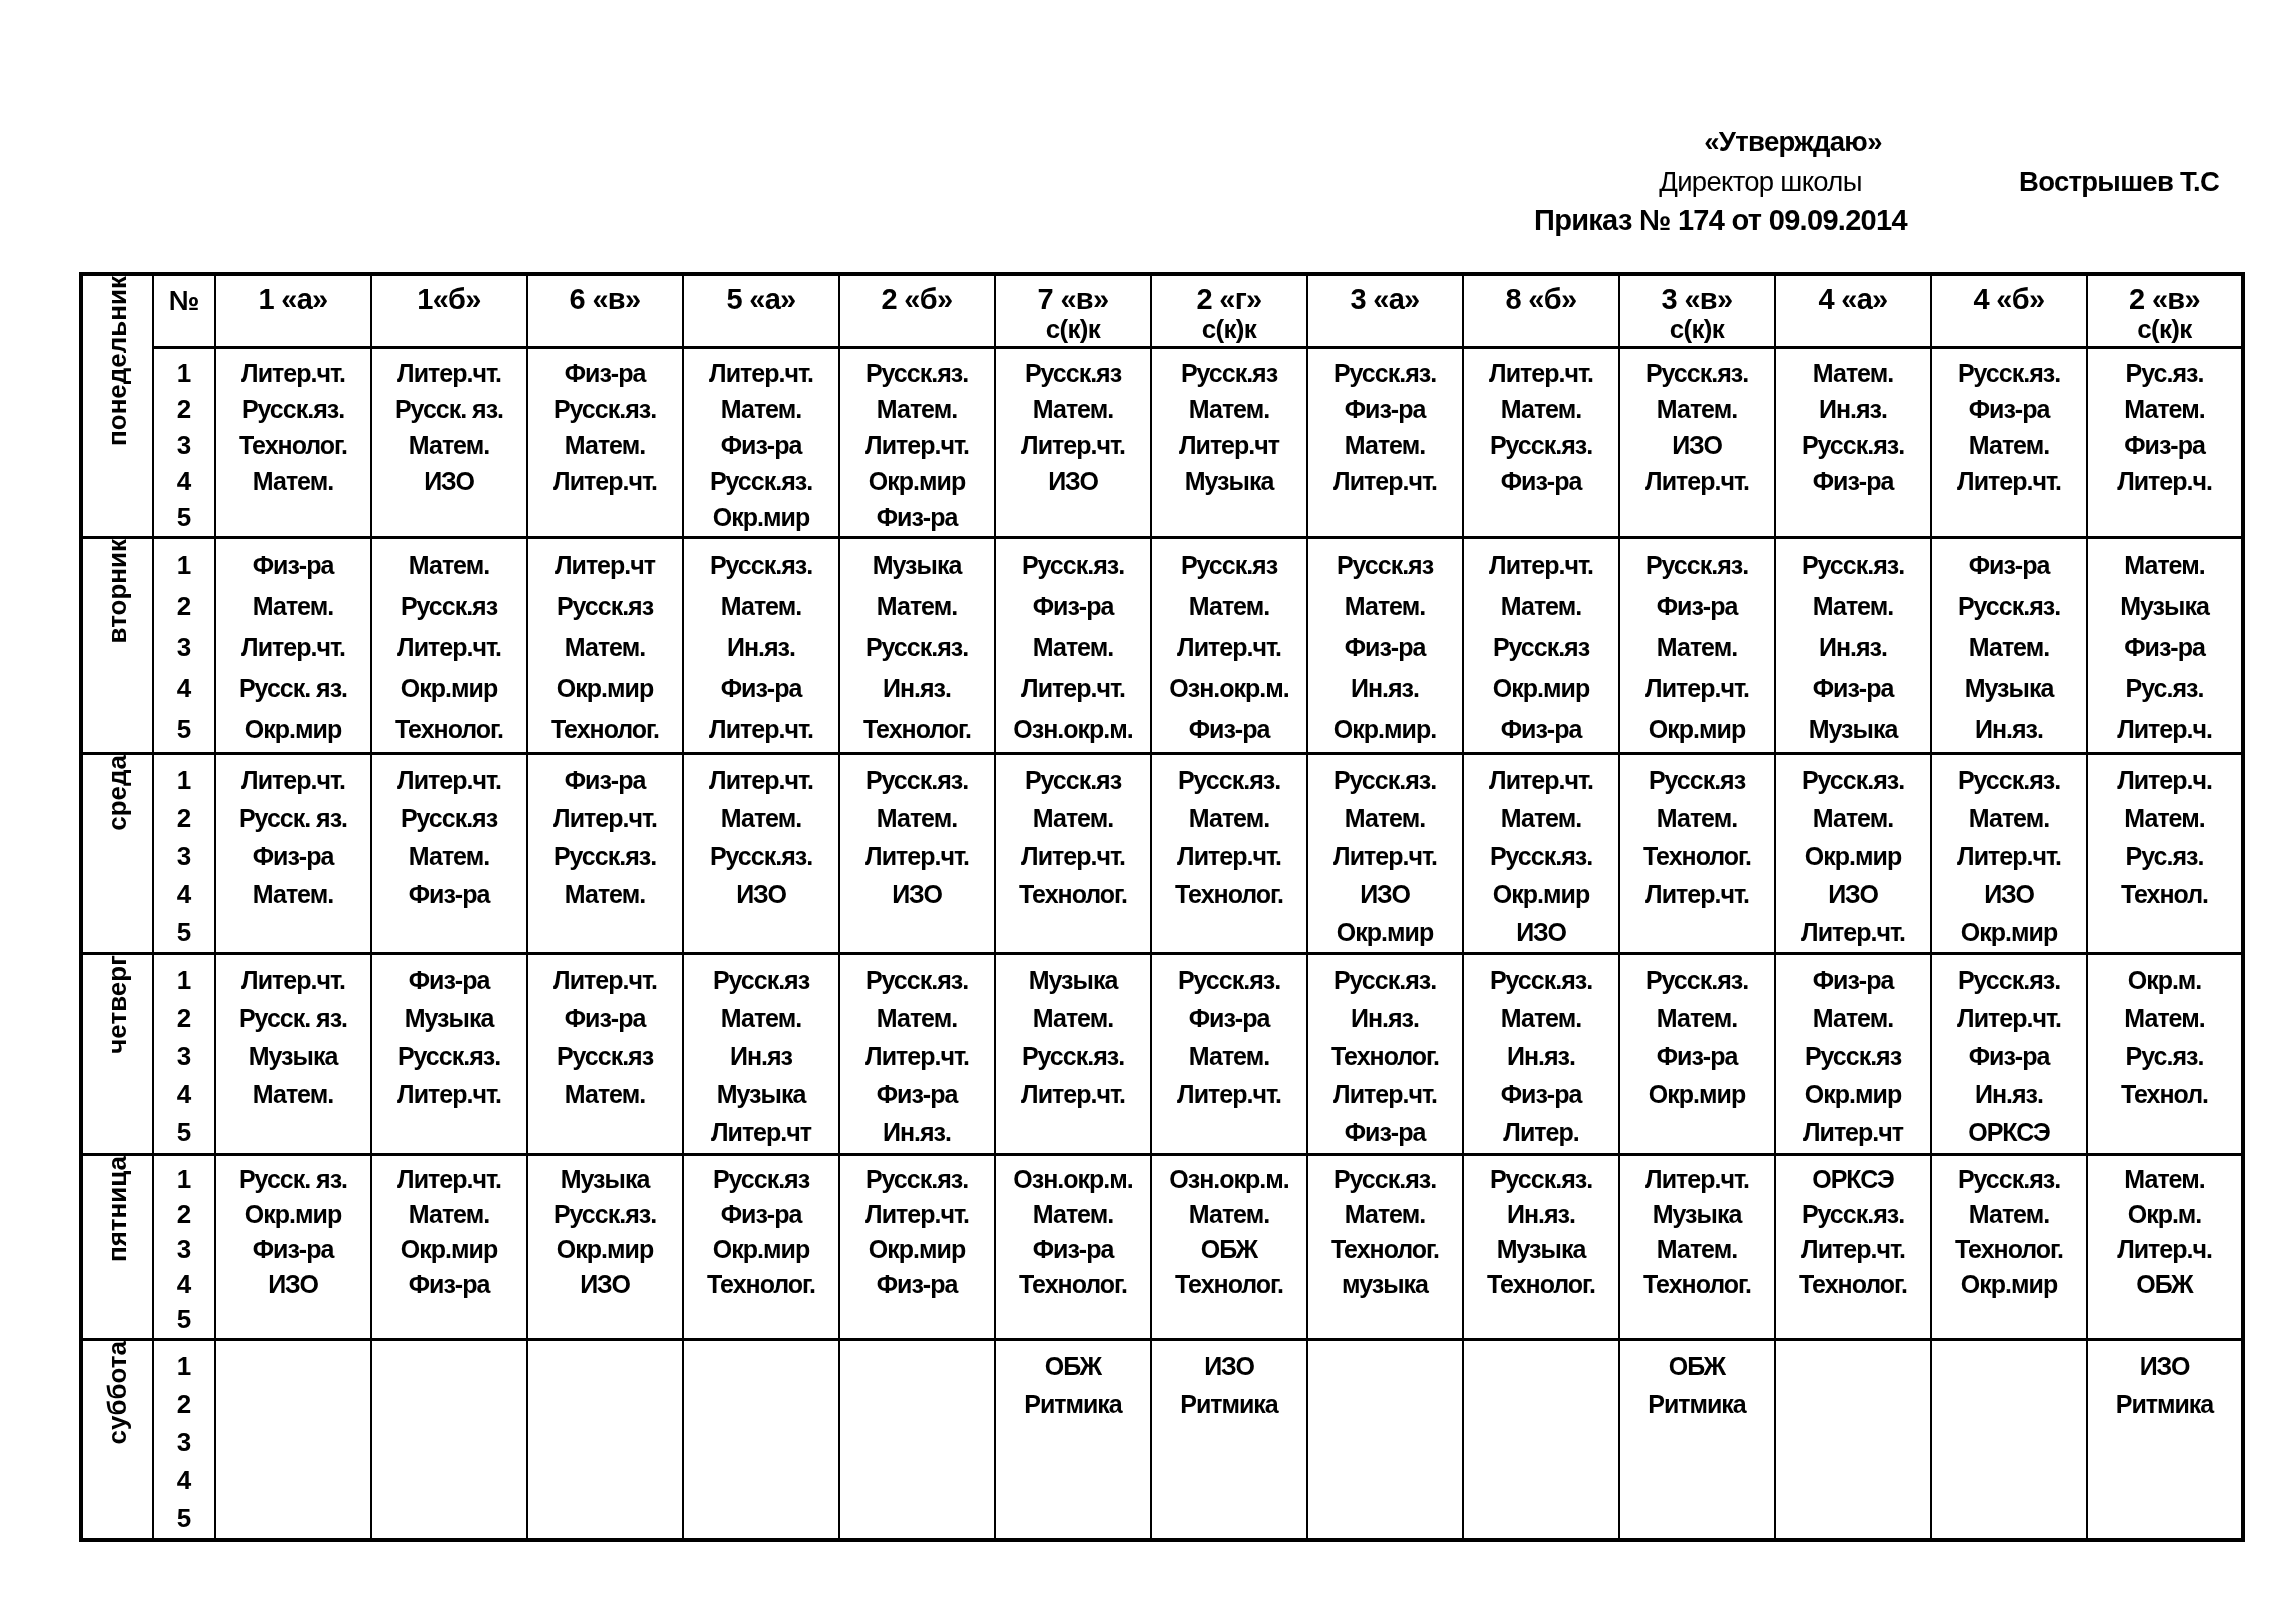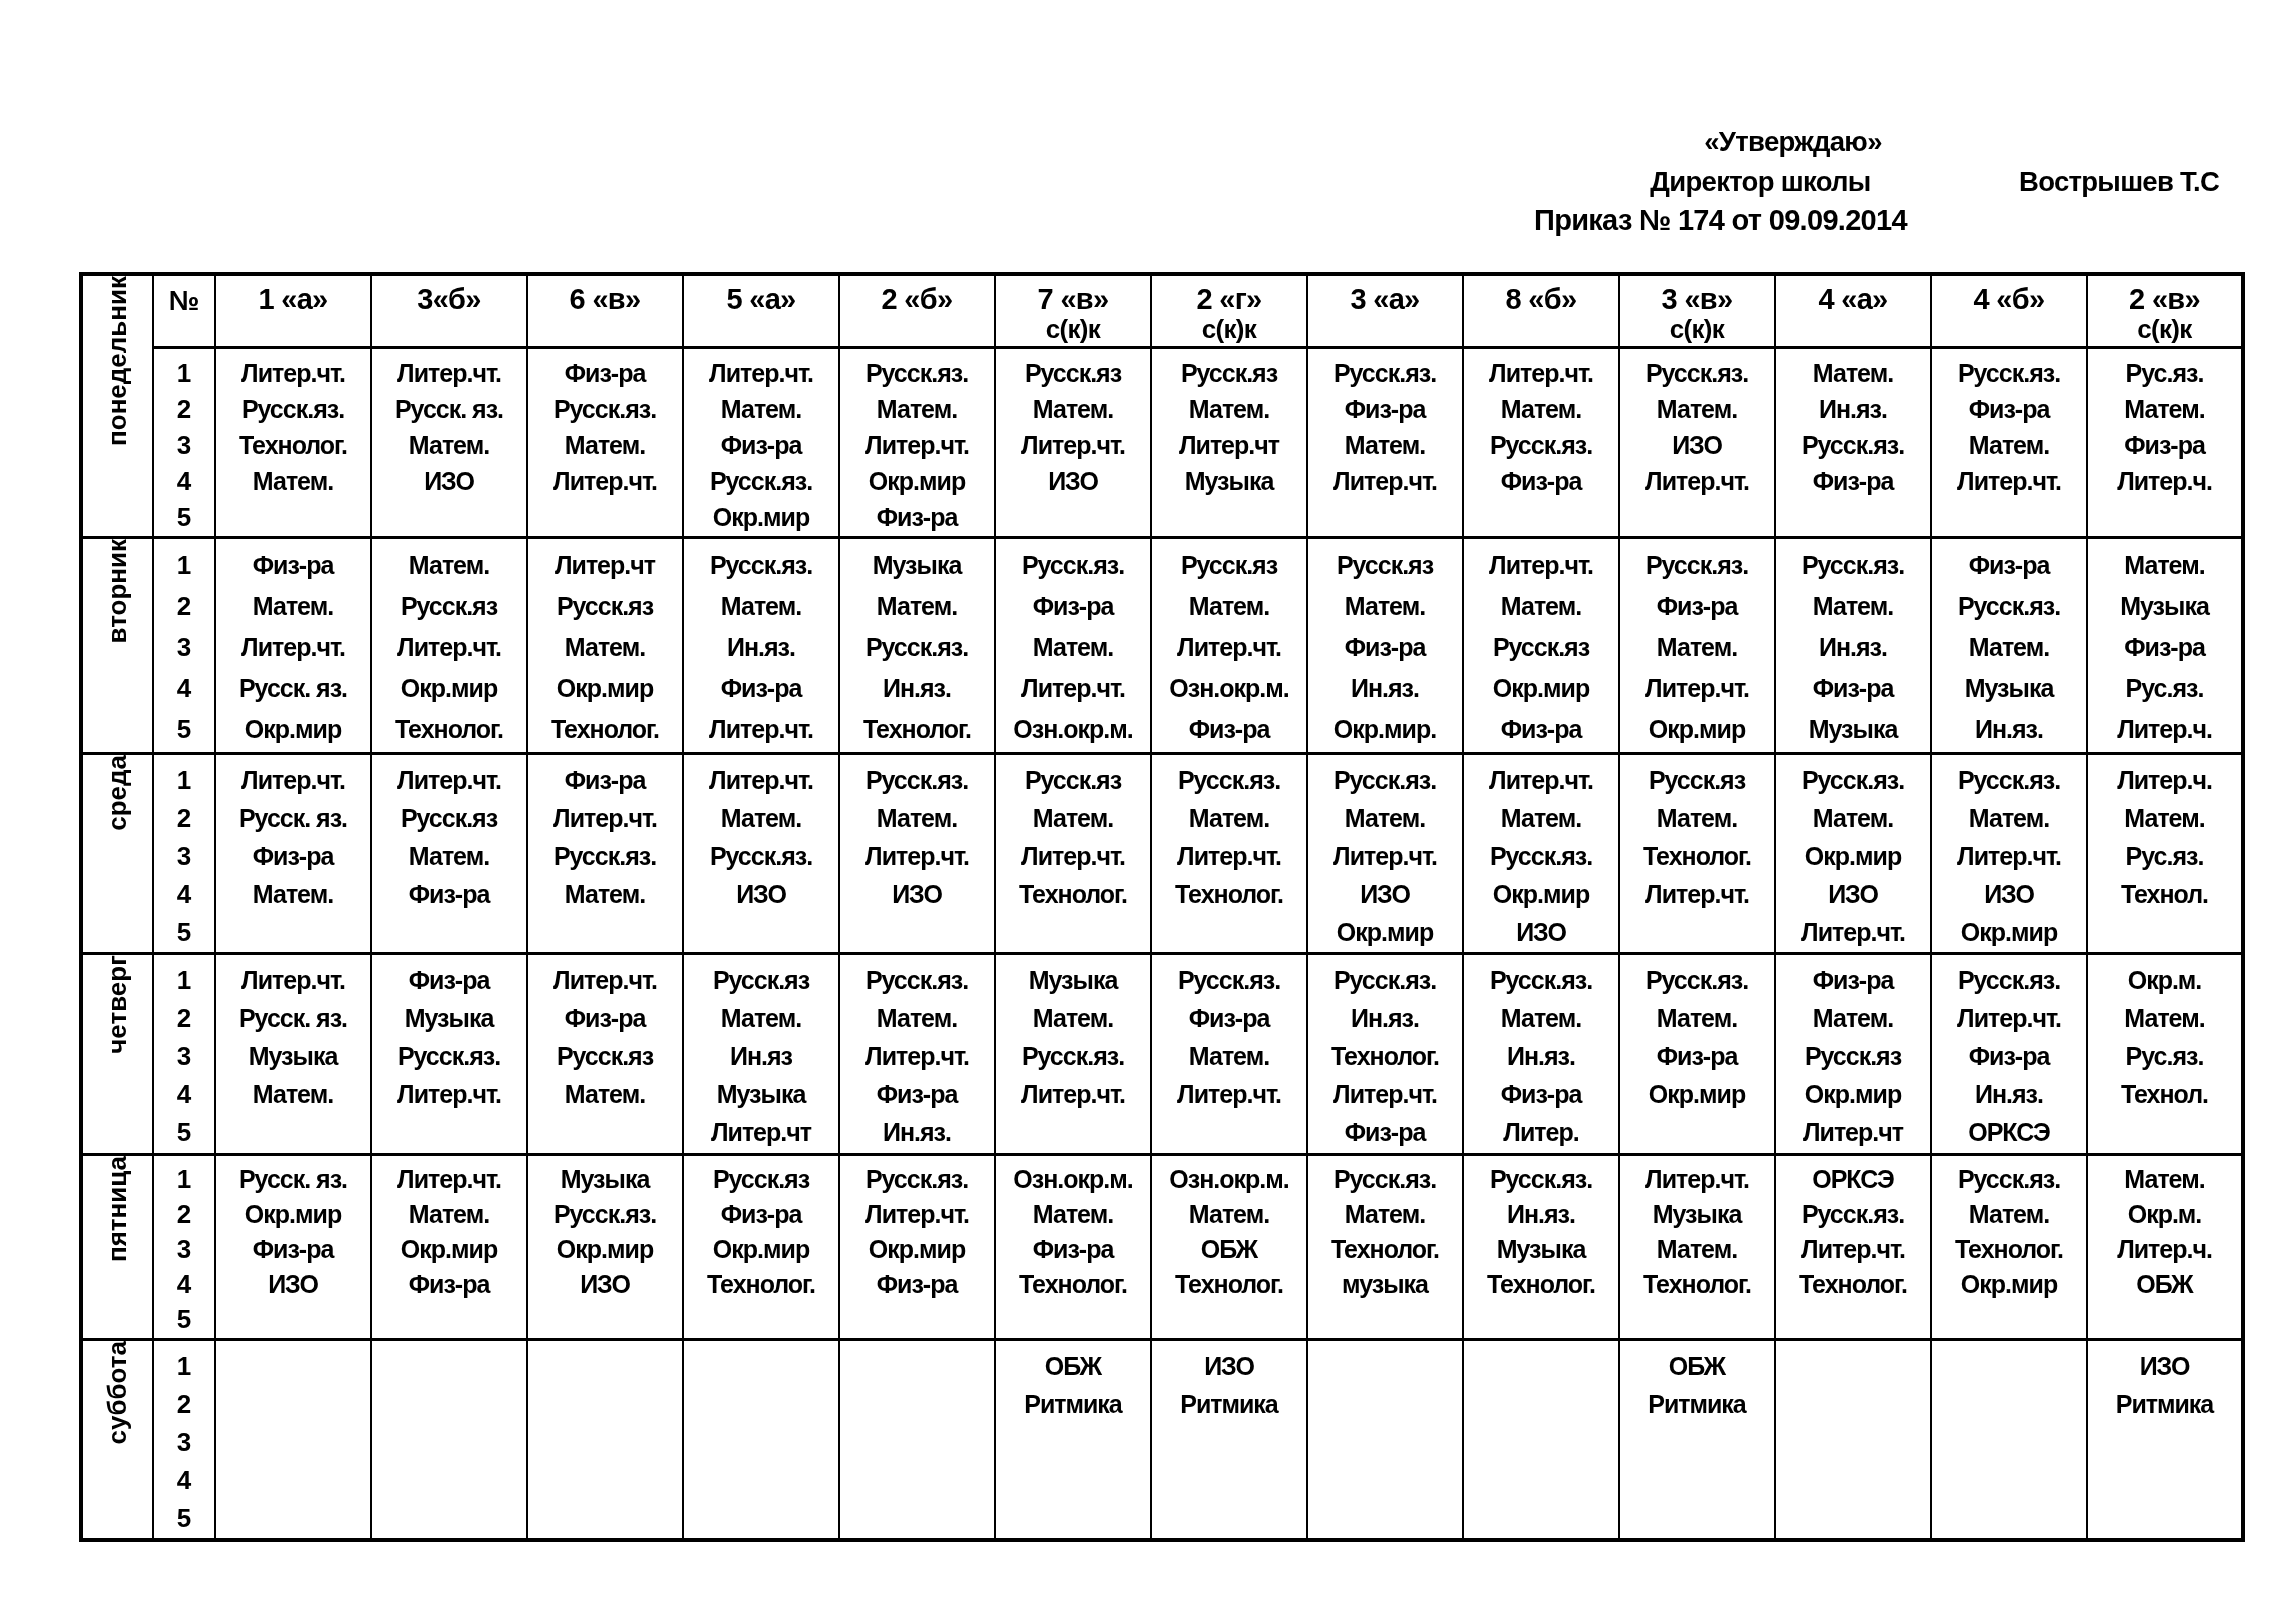--- a/index.html
+++ b/index.html
@@ -36,21 +36,21 @@
     font-weight: 700;
     letter-spacing: -0.7px;
   }
   .director-label {
     position: absolute;
     top: 166px;
     left: 1623px;
     width: 275px;
     text-align: center;
     font-size: 27.5px;
-    font-weight: 700;
+    font-weight: 400;
     letter-spacing: -0.7px;
   }
   .director-name {
     position: absolute;
     top: 166px;
     left: 2019px;
     width: 222px;
     text-align: left;
     font-size: 27.5px;
     font-weight: 700;
@@ -187,21 +187,21 @@
         <tr class="header-row" style="height: 73px;">
           <td class="daycell" rowspan="2"><span class="daylabel">понедельник</span></td>
           <td class="numhead">
             <div class="numhead-glyph">№</div>
           </td>
           <td class="classhead">
             <div class="classhead-label">1 «а»</div>
             <div class="classhead-sub"></div>
           </td>
           <td class="classhead">
-            <div class="classhead-label">3«б»</div>
+            <div class="classhead-label">1«б»</div>
             <div class="classhead-sub"></div>
           </td>
           <td class="classhead">
             <div class="classhead-label">6 «в»</div>
             <div class="classhead-sub"></div>
           </td>
           <td class="classhead">
             <div class="classhead-label">5 «а»</div>
             <div class="classhead-sub"></div>
           </td>

